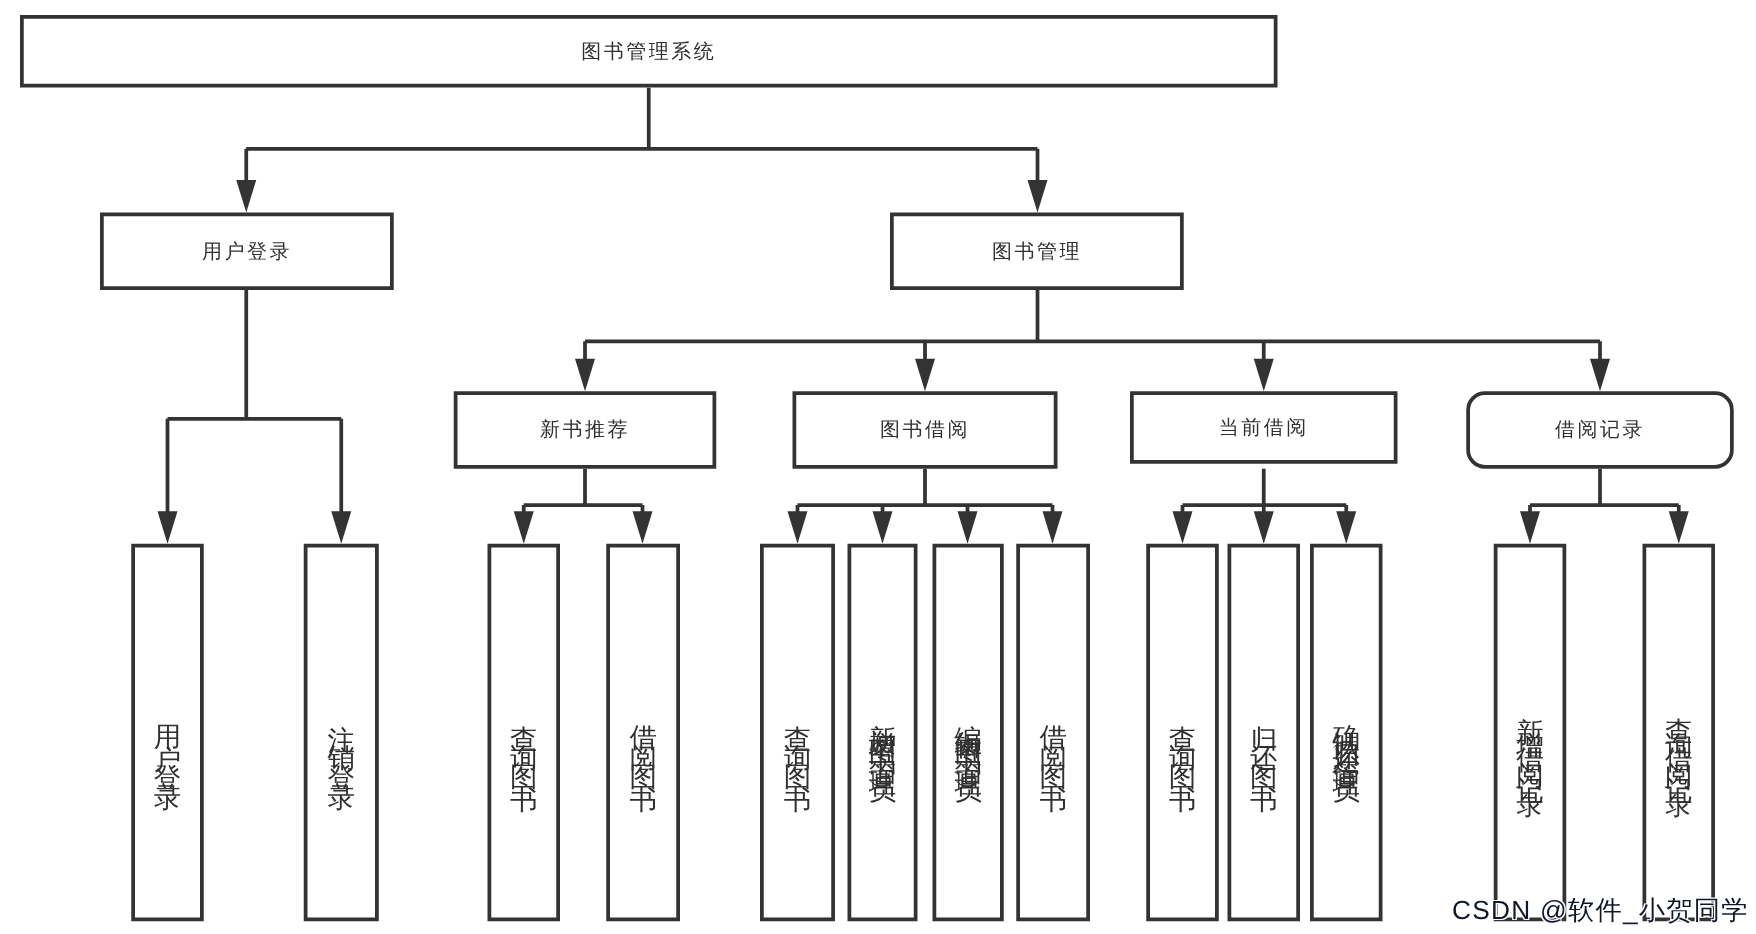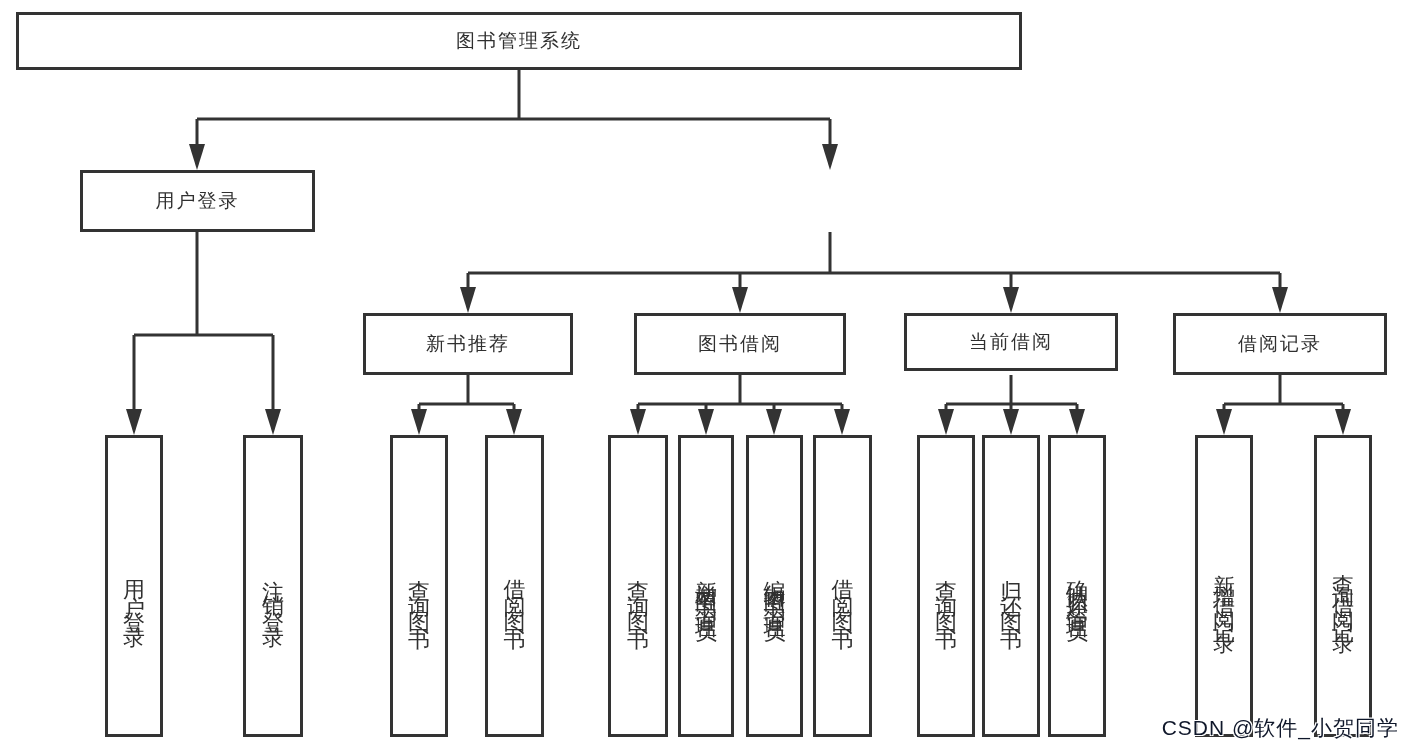--- a/index.html
+++ b/index.html
@@ -10,21 +10,21 @@
     font-family:"Liberation Sans","DejaVu Sans",sans-serif;
     overflow:hidden;
   }
   .connectors{position:absolute;left:0;top:0;z-index:1;}
   .ln{stroke:#333333;stroke-width:3;fill:none;}
   .arrowhead{fill:#333333;stroke:none;}
   .box{
     position:absolute;z-index:2;box-sizing:border-box;
     border:3px solid #333333;background:#ffffff;
     display:flex;align-items:center;justify-content:center;
-    font-size:19px;color:#303030;letter-spacing:2px;
+    font-size:16px;color:#303030;letter-spacing:2px;
   }
   .vbox{
     position:absolute;top:435px;height:302px;z-index:2;box-sizing:border-box;
     border:3px solid #333333;background:#ffffff;
     display:flex;align-items:center;justify-content:center;
   }
   .vbox span{
     writing-mode:vertical-rl;text-orientation:mixed;
     font-size:22px;color:#303030;line-height:1;
   }
@@ -96,25 +96,26 @@
       <polygon class="arrowhead" points="1003,409 1019,409 1011,435"></polygon>
       <polygon class="arrowhead" points="1069,409 1085,409 1077,435"></polygon>
       <polygon class="arrowhead" points="1216,409 1232,409 1224,435"></polygon>
       <polygon class="arrowhead" points="1335,409 1351,409 1343,435"></polygon>
     </g>
   </svg>
 
   <div class="box" style="left:16px;top:12px;width:1006px;height:58px;">图书管理系统</div>
 
   <div class="box" style="left:80px;top:170px;width:235px;height:62px;">用户登录</div>
+  <div class="box" style="left:712px;top:170px;width:235px;height:62px;">图书管理</div>
 
   <div class="box" style="left:634px;top:313px;width:212px;height:62px;">图书借阅</div>
   <div class="box" style="left:363px;top:313px;width:210px;height:62px;">新书推荐</div>
   <div class="box" style="left:904px;top:313px;width:214px;height:58px;">当前借阅</div>
-  <div class="box" style="left:1173px;top:313px;width:214px;height:62px;">借阅记录</div>
+  <div class="box" style="left:1173px;top:313px;width:214px;height:62px;border-radius:15px;">借阅记录</div>
 
   <div class="vbox ls4" style="left:105px;width:58px;">
     <span>用户登录</span>
   </div>
   <div class="vbox ls4" style="left:243px;width:60px;">
     <span>注销登录</span>
   </div>
 
   <div class="vbox ls4" style="left:390px;width:58px;">
     <span>查询图书</span>

